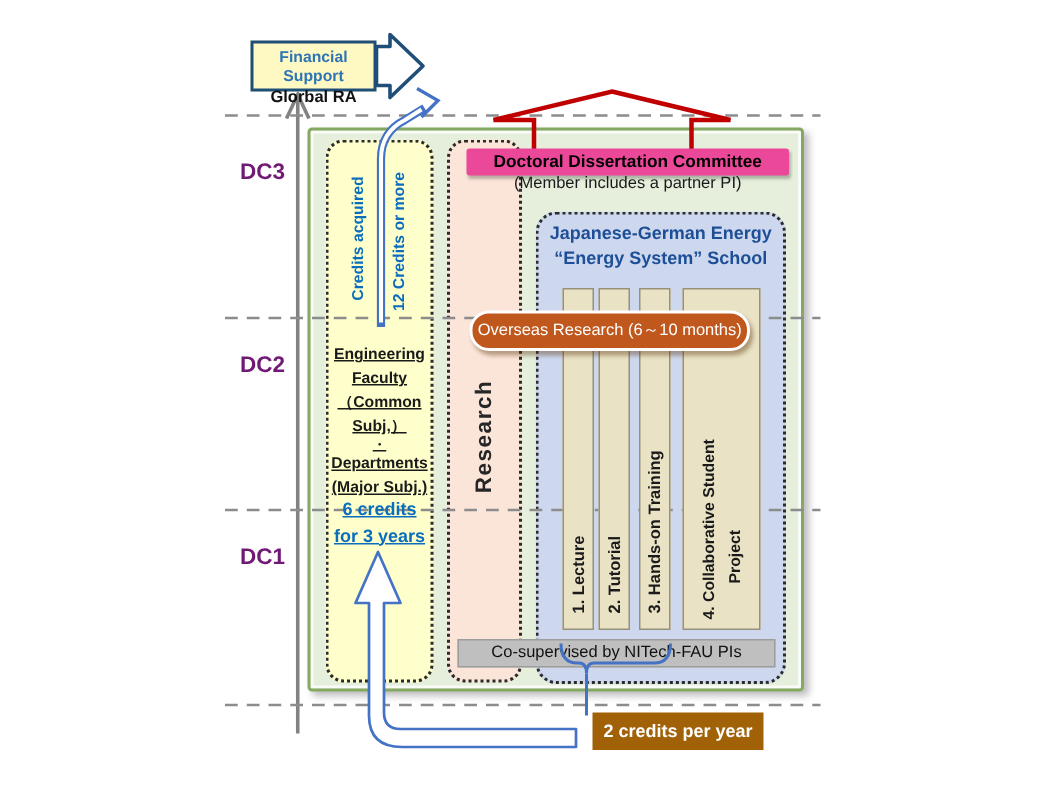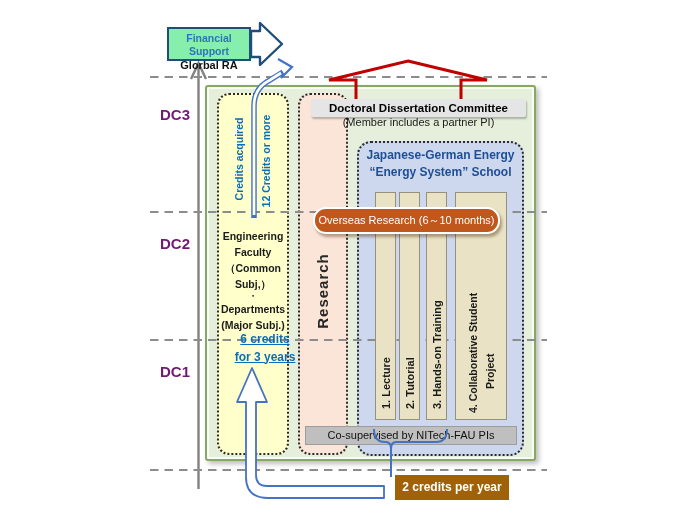--- a/index.html
+++ b/index.html
@@ -42,27 +42,27 @@
     <line x1="150" y1="212" x2="547" y2="212" stroke="#8c8c8c" stroke-width="1.8" stroke-dasharray="8.5 6"></line>
     <line x1="150" y1="340" x2="547" y2="340" stroke="#8c8c8c" stroke-width="1.8" stroke-dasharray="8.5 6"></line>
     <line x1="150" y1="470" x2="547" y2="470" stroke="#8c8c8c" stroke-width="1.8" stroke-dasharray="8.5 6"></line>
     <polygon points="408,61 487,80 461,80 461,112 356,112 356,80 329,80" fill="none" stroke="#c00000" stroke-width="3" stroke-linejoin="miter"></polygon>
   </svg>
 
   <div class="dc" style="left:156px;top:106px;z-index:3;">DC3</div>
   <div class="dc" style="left:156px;top:235px;z-index:3;">DC2</div>
   <div class="dc" style="left:156px;top:363px;z-index:3;">DC1</div>
 
-  <div class="roundbox" style="left:167px;top:27px;width:84px;height:34px;background:#86efac;border:2.5px solid #1f4e79;z-index:3;padding-top:3px;">
+  <div class="roundbox" style="left:167px;top:27px;width:84px;height:34px;background:#fef9c3;border:2.5px solid #1f4e79;z-index:3;padding-top:3px;">
     <div style="font-size:10.5px;font-weight:bold;color:#2e75b6;line-height:13px;">Financial Support</div>
     <div style="font-size:11px;font-weight:bold;color:#111;line-height:14px;">Glorbal RA</div>
   </div>
 
 
-  <div class="roundbox" style="left:311px;top:99px;width:215px;height:18px;background:#e5e5e5;border-radius:2px;
+  <div class="roundbox" style="left:311px;top:99px;width:215px;height:18px;background:#ec4899;border-radius:2px;
               box-shadow:1px 2px 2px rgba(0,0,0,.25);z-index:3;padding-top:2px;">
     <div style="font-size:11.5px;font-weight:bold;color:#000;line-height:15px;">Doctoral Dissertation Committee</div>
     <div style="font-size:11px;color:#1a1a1a;line-height:13px;">(Member includes a partner PI)</div>
   </div>
 
   <div class="abs" style="left:359px;top:147px;width:163px;text-align:center;z-index:3;color:#1e4f96;font-weight:bold;font-size:12px;line-height:17px;">
     <div>Japanese-German Energy</div>
     <div>“Energy System” School</div>
   </div>
 
@@ -94,32 +94,32 @@
   <div class="roundbox" style="left:395px;top:475px;width:114px;height:25px;background:#a16207;z-index:3;">
     <div style="font-size:12px;font-weight:bold;color:#fff;line-height:25px;white-space:nowrap;">2 credits per year</div>
   </div>
 
   <div class="vrot" style="left:300px;top:449px;width:356px;height:46px;line-height:46px;text-align:center;padding-right:40px;
               font-size:15px;font-weight:bold;color:#262626;letter-spacing:1px;z-index:3;">Research</div>
 
   <div class="vrot bluev" style="left:231px;top:224px;width:130px;height:17px;line-height:17px;z-index:3;">Credits acquired</div>
   <div class="vrot bluev" style="left:258px;top:234px;width:146px;height:17px;line-height:17px;z-index:3;">12 Credits or more</div>
 
-  <div class="abs" style="left:218px;top:228px;width:70px;text-align:center;font-size:10.5px;font-weight:bold;color:#1a1a1a;z-index:3;">
+  <div class="abs" style="left:218px;top:228px;width:70px;text-align:center;font-size:10.5px;font-weight:bold;color:#1a1a1a;z-index:3;text-decoration:underline;">
     <div class="facline">Engineering</div>
     <div class="facline">Faculty</div>
     <div class="facline">（Common</div>
     <div class="facline">Subj,）</div>
     <div style="line-height:9px;font-size:9px;">・</div>
     <div class="facline">Departments</div>
     <div class="facline">(Major Subj.)</div>
   </div>
 
   <div class="abs" style="left:218px;top:331px;width:70px;text-align:center;font-size:12px;font-weight:bold;color:#0a6ebd;
-              text-decoration:underline;line-height:17.5px;z-index:3;margin-left:12px;">
+              text-decoration:underline;line-height:17.5px;z-index:3;">
     <div>6 credits</div>
     <div>for 3 years</div>
   </div>
 
   <svg width="700" height="530" style="z-index:5;pointer-events:none;">
     <path d="M251,31 h9 v-8 L282,44 L260,65 v-8 h-9 z" fill="#ffffff" stroke="#1f4e79" stroke-width="2.4" stroke-linejoin="round"></path>
 
     <path d="M254,218 L254,106 Q254,88 270,80 L283,72" fill="none" stroke="#4472c4" stroke-width="5.5"></path>
     <path d="M254,215 L254,106 Q254,88 270,80 L281,73" fill="none" stroke="#ffffff" stroke-width="2.7"></path>
     <path d="M278,59 L292,67 L281,78" fill="none" stroke="#4472c4" stroke-width="2.2"></path>

